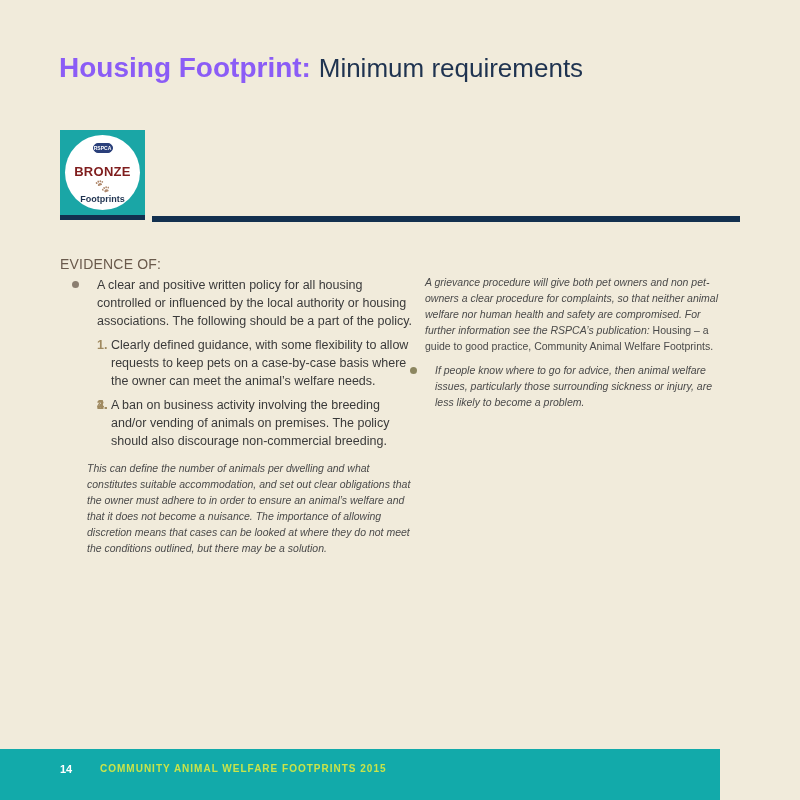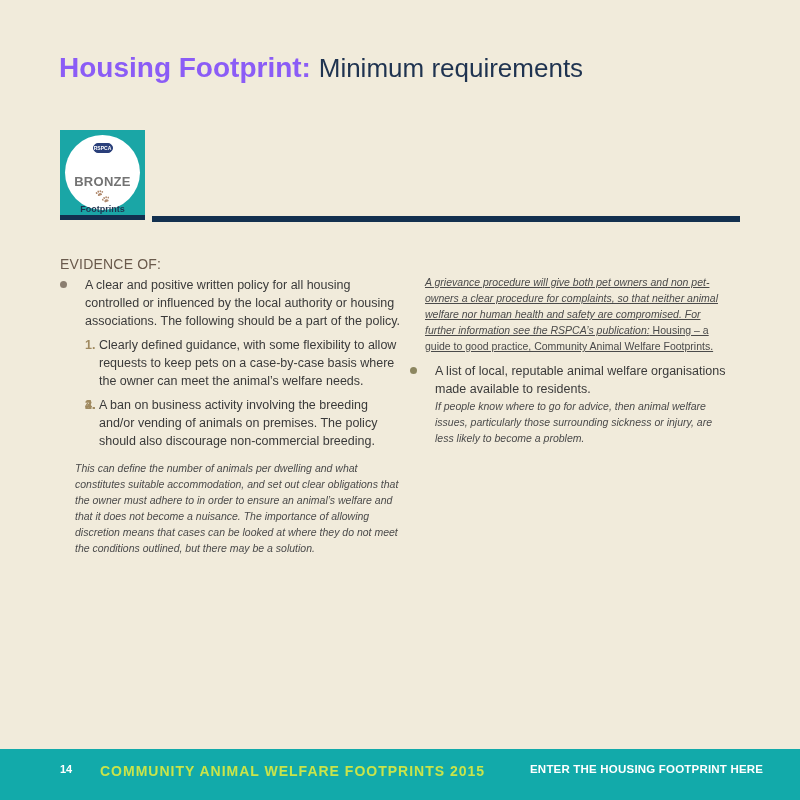--- a/index.html
+++ b/index.html
@@ -47,22 +47,22 @@
       border-radius: 5px;
       background: #2a3f7a;
       border: 1px solid #2a3f7a;
       color: #fff;
       font-size: 5px;
       line-height: 8px;
       font-weight: bold;
     }
     .badge .bronze {
       display: block;
-      margin-top: 20px;
-      color: #737373;
+      margin-top: 10px;
+      color: #7f1d1d;
       font-weight: bold;
       font-size: 13px;
       letter-spacing: 0.3px;
       line-height: 15px;
     }
     .badge .paw {
       display: block;
       color: #b08a6e;
       font-size: 14px;
       line-height: 14px;
@@ -96,21 +96,21 @@
       left: 60px;
       top: 256px;
       font-size: 14px;
       font-weight: normal;
       color: #6a5a4c;
       letter-spacing: 0.2px;
     }
 
     .col-left {
       position: absolute;
-      left: 60px;
+      left: 72px;
       top: 276px;
       width: 340px;
     }
     .col-right {
       position: absolute;
       left: 410px;
       top: 274px;
       width: 320px;
     }
     .bullet-row {
@@ -153,47 +153,47 @@
     .italic-note {
       font-style: italic;
       font-size: 10.5px;
       line-height: 16px;
       color: #4a4a4a;
     }
     .left-note {
       padding-left: 15px;
       margin-top: 10px;
     }
-    .right-note1 { padding-left: 15px; text-decoration: underline; }
+    .right-note1 { padding-left: 15px; }
     .right-note1 .normal { font-style: normal; }
     .right-bullet { margin-top: 8px; }
     .right-note2 { padding-left: 25px; }
 
     .footer {
       position: absolute;
       left: 0;
       top: 749px;
-      width: 800px;
+      width: 720px;
       height: 51px;
       background: #12aaaa;
     }
     .footer .page-num {
       position: absolute;
       left: 60px;
       top: 14px;
       color: #ffffff;
       font-weight: bold;
       font-size: 11px;
     }
     .footer .pub {
       position: absolute;
       left: 100px;
       top: 14px;
       color: #c9e44a;
-      font-size: 14px;
+      font-size: 10px;
       letter-spacing: 1px;
       font-weight: bold;
     }
     .footer .enter {
       position: absolute;
       left: 530px;
       top: 14px;
       color: #ffffff;
       font-size: 11.5px;
       font-weight: bold;
@@ -245,22 +245,20 @@
   </div>
   <div class="italic-note left-note">This can define the number of animals per dwelling and what constitutes suitable accommodation, and set out clear obligations that the owner must adhere to in order to ensure an animal’s welfare and that it does not become a nuisance. The importance of allowing discretion means that cases can be looked at where they do not meet the conditions outlined, but there may be a solution.</div>
 </div>
 
 <div class="col-right">
   <div class="italic-note right-note1">
     <span>A grievance procedure will give both pet owners and non pet-owners a clear procedure for complaints, so that neither animal welfare nor human health and safety are compromised. For further information see the RSPCA’s publication:</span><span class="normal"> Housing – a guide to good practice, Community Animal Welfare Footprints.</span>
   </div>
   <div class="bullet-row right-bullet">
     <span class="bullet-dot olive"></span>
-    <span>A list of local, reputable animal welfare organisations made available to residents.</span>
   </div>
   <div class="italic-note right-note2">If people know where to go for advice, then animal welfare issues, particularly those surrounding sickness or injury, are less likely to become a problem.</div>
 </div>
 
 <div class="footer">
   <span class="page-num">14</span>
   <span class="pub">COMMUNITY ANIMAL WELFARE FOOTPRINTS 2015</span>
-  <span class="enter">ENTER THE HOUSING FOOTPRINT HERE</span>
 </div>
 
 </body></html>

